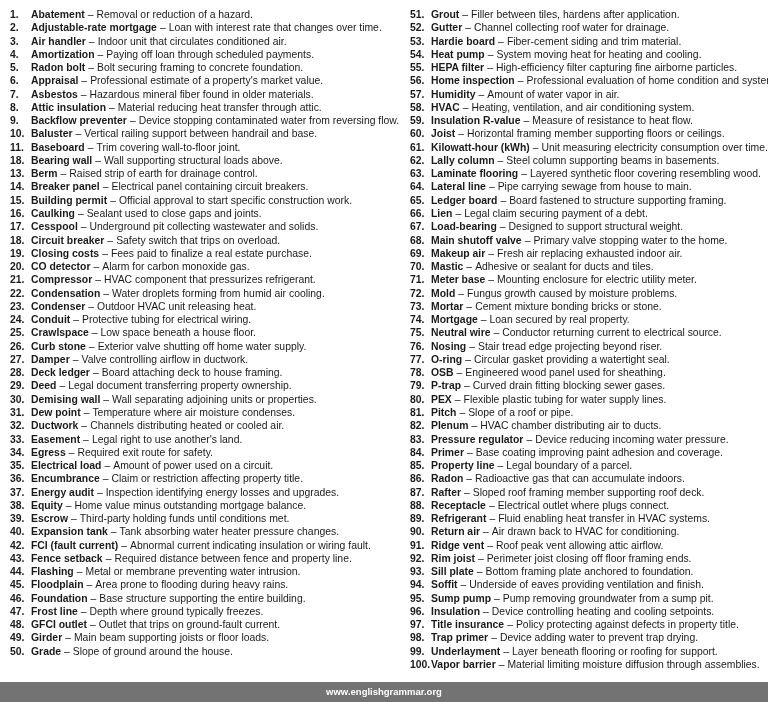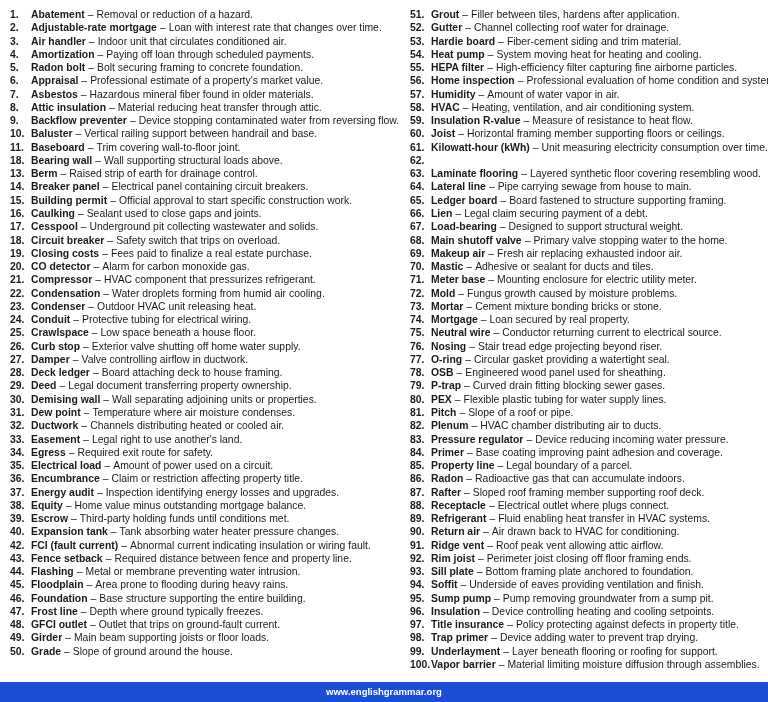--- a/index.html
+++ b/index.html
@@ -12,21 +12,21 @@
   .col-right { left: 410px; width: 368px; }
   .item {
     height: 13.27px; line-height: 13.27px; font-size: 10.4px; white-space: nowrap;
     display: flex;
   }
   .num { font-weight: bold; width: 21px; flex: 0 0 21px; }
   .term { font-weight: bold; }
   .sep { margin: 0 3px; }
   .footer {
     position: absolute; left: 0; top: 682px; width: 768px; height: 20px;
-    background: #1d4ed8; color: #ffffff; text-align: center;
+    background: #737373; color: #ffffff; text-align: center;
     font-size: 9.5px; font-weight: bold; line-height: 20px;
   }
 </style>
 </head>
 <body>
 
 <div class="col col-left" id="col-left">
     <div class="item">
       <span class="num">1.</span>
       <span><span class="term">Abatement</span><span class="sep">–</span><span class="def">Removal or reduction of a hazard.</span></span>
@@ -122,21 +122,21 @@
     <div class="item">
       <span class="num">24.</span>
       <span><span class="term">Conduit</span><span class="sep">–</span><span class="def">Protective tubing for electrical wiring.</span></span>
     </div>
     <div class="item">
       <span class="num">25.</span>
       <span><span class="term">Crawlspace</span><span class="sep">–</span><span class="def">Low space beneath a house floor.</span></span>
     </div>
     <div class="item">
       <span class="num">26.</span>
-      <span><span class="term">Curb stop</span><span class="sep">–</span><span class="def">Exterior valve shutting off home water supply.</span></span>
+      <span><span class="term">Curb stone</span><span class="sep">–</span><span class="def">Exterior valve shutting off home water supply.</span></span>
     </div>
     <div class="item">
       <span class="num">27.</span>
       <span><span class="term">Damper</span><span class="sep">–</span><span class="def">Valve controlling airflow in ductwork.</span></span>
     </div>
     <div class="item">
       <span class="num">28.</span>
       <span><span class="term">Deck ledger</span><span class="sep">–</span><span class="def">Board attaching deck to house framing.</span></span>
     </div>
     <div class="item">
@@ -264,20 +264,21 @@
     <div class="item">
       <span class="num">60.</span>
       <span><span class="term">Joist</span><span class="sep">–</span><span class="def">Horizontal framing member supporting floors or ceilings.</span></span>
     </div>
     <div class="item">
       <span class="num">61.</span>
       <span><span class="term">Kilowatt-hour (kWh)</span><span class="sep">–</span><span class="def">Unit measuring electricity consumption over time.</span></span>
     </div>
     <div class="item">
       <span class="num">62.</span>
+      <span><span class="term">Lally column</span><span class="sep">–</span><span class="def">Steel column supporting beams in basements.</span></span>
     </div>
     <div class="item">
       <span class="num">63.</span>
       <span><span class="term">Laminate flooring</span><span class="sep">–</span><span class="def">Layered synthetic floor covering resembling wood.</span></span>
     </div>
     <div class="item">
       <span class="num">64.</span>
       <span><span class="term">Lateral line</span><span class="sep">–</span><span class="def">Pipe carrying sewage from house to main.</span></span>
     </div>
     <div class="item">

